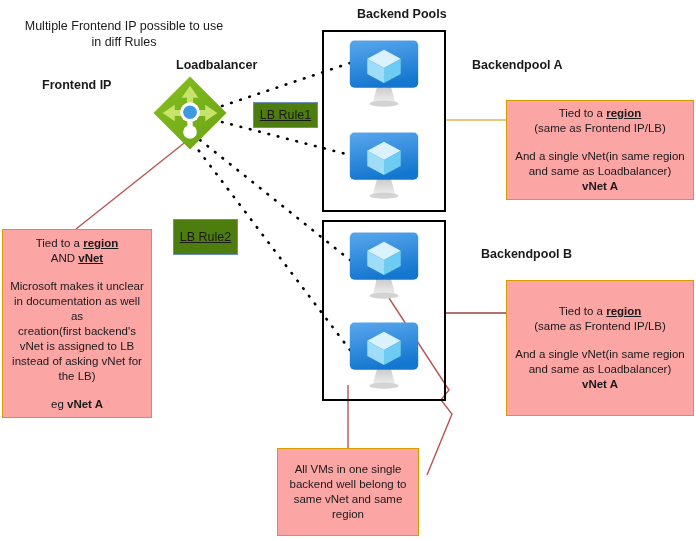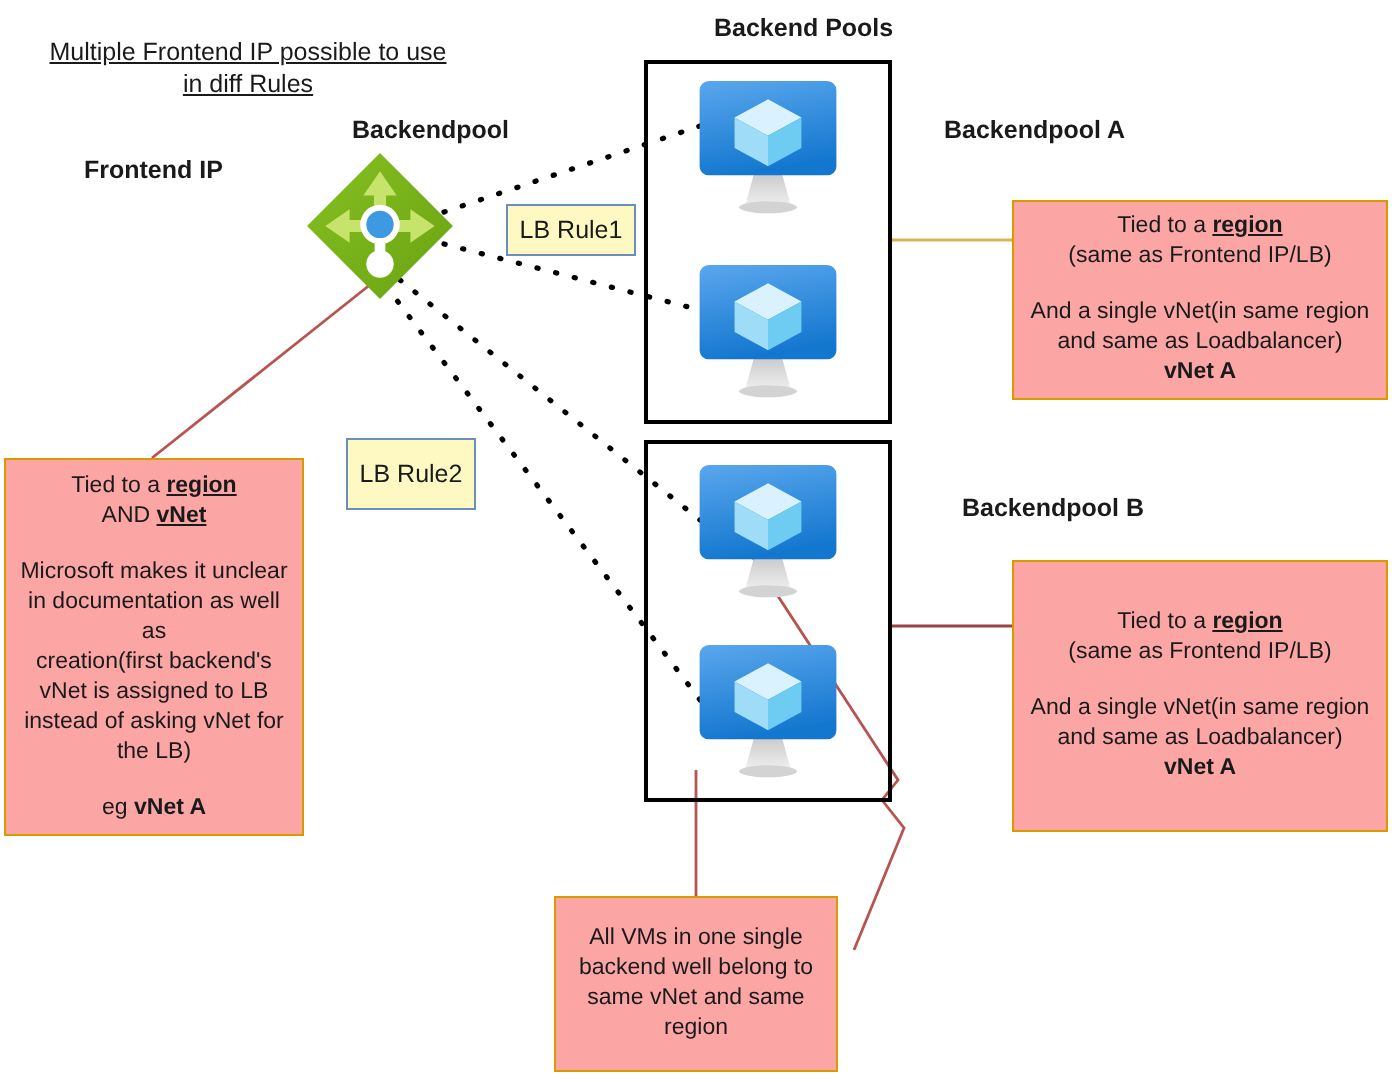--- a/index.html
+++ b/index.html
@@ -23,21 +23,21 @@
   
   .label {
     font-size: 12.5px;
     color: #1a1a1a;
     line-height: 16px;
     white-space: pre;
   }
   .label-bold {
     font-weight: bold;
   }
-  .label-center { text-align: center; text-decoration: underline; }
+  .label-center { text-align: center; }
 
   
   .note {
     background: #fca5a5;
     border: 1px solid #d79b00;
     box-sizing: border-box;
     font-size: 11.5px;
     line-height: 15px;
     color: #1a1a1a;
     text-align: center;
@@ -47,28 +47,29 @@
     justify-content: center;
     padding: 4px 6px;
   }
   .note p { margin: 0; }
   .note .gap { height: 13px; }
   .note u { text-decoration: underline; font-weight: bold; }
   .note b { font-weight: bold; text-align: center; }
 
   
   .rulebox {
-    background: #fef9c3;
+    background: #4d7c0f;
     border: 1px solid #6c8ebf;
     box-sizing: border-box;
     font-size: 12.5px;
     color: #1a1a1a;
     display: flex;
     align-items: center;
     justify-content: center;
+    text-decoration: underline;
   }
 
   
   .pool-box {
     border: 2px solid #000000;
     box-sizing: border-box;
     background: transparent;
   }
 
   
@@ -103,21 +104,21 @@
     <path d="M 372,272 L 449,390 L 441,400 L 452,414 L 427,475" stroke="#b85450" stroke-width="1.4" fill="none"></path>
 
     <path d="M 348,385 L 348,448" stroke="#b85450" stroke-width="1.4" fill="none"></path>
   </svg>
 
   <div class="abs label label-center" style="left:14px; top:18px; width:220px;">Multiple Frontend IP possible to use
 in diff Rules</div>
 
   <div class="abs label label-bold" style="left:42px; top:77px;">Frontend IP</div>
 
-  <div class="abs label label-bold" style="left:176px; top:57px;">Backendpool</div>
+  <div class="abs label label-bold" style="left:176px; top:57px;">Loadbalancer</div>
 
   <div class="abs label label-bold" style="left:357px; top:6px;">Backend Pools</div>
 
   <div class="abs label label-bold" style="left:472px; top:57px;">Backendpool A</div>
 
   <div class="abs label label-bold" style="left:481px; top:246px;">Backendpool B</div>
 
   <div class="abs" style="left:152px; top:75px; width:76px; height:76px;">
     <svg width="76" height="76" viewBox="0 0 100 100" xmlns="http://www.w3.org/2000/svg">
       <defs>

